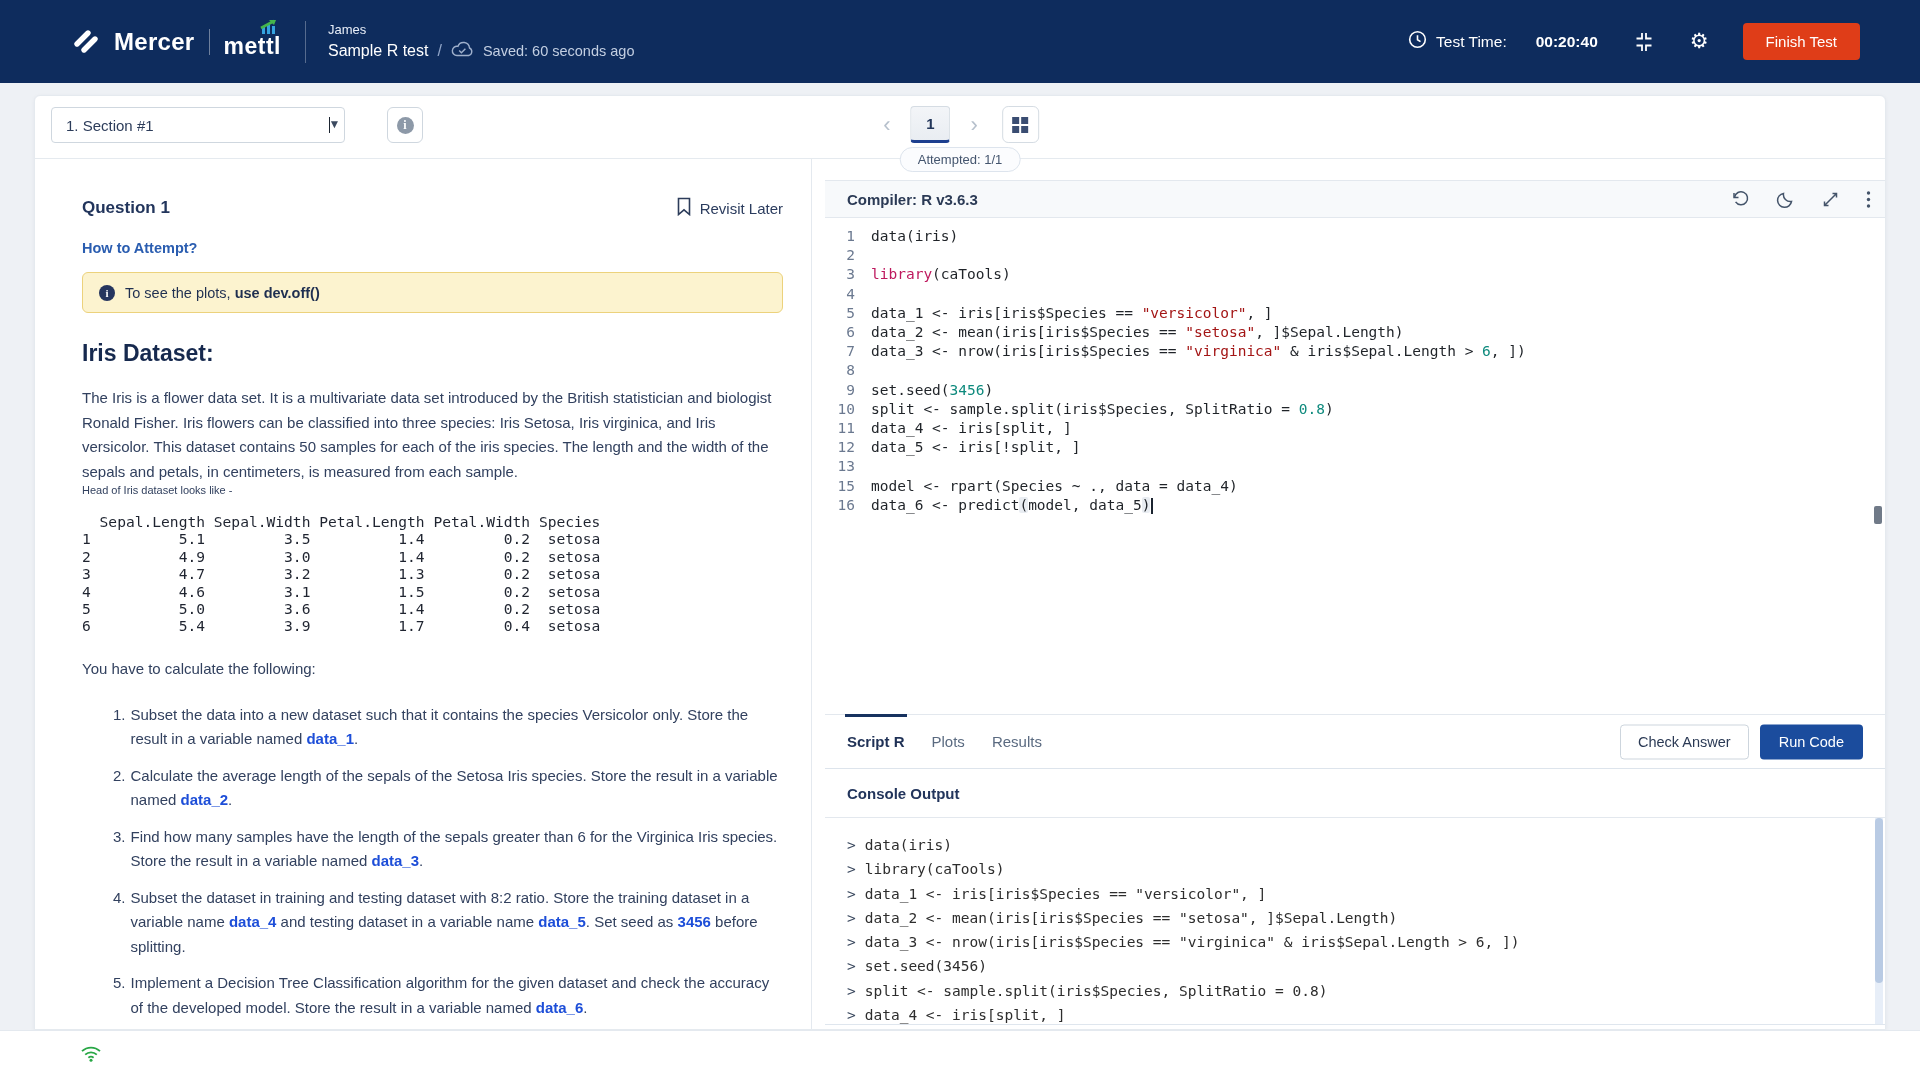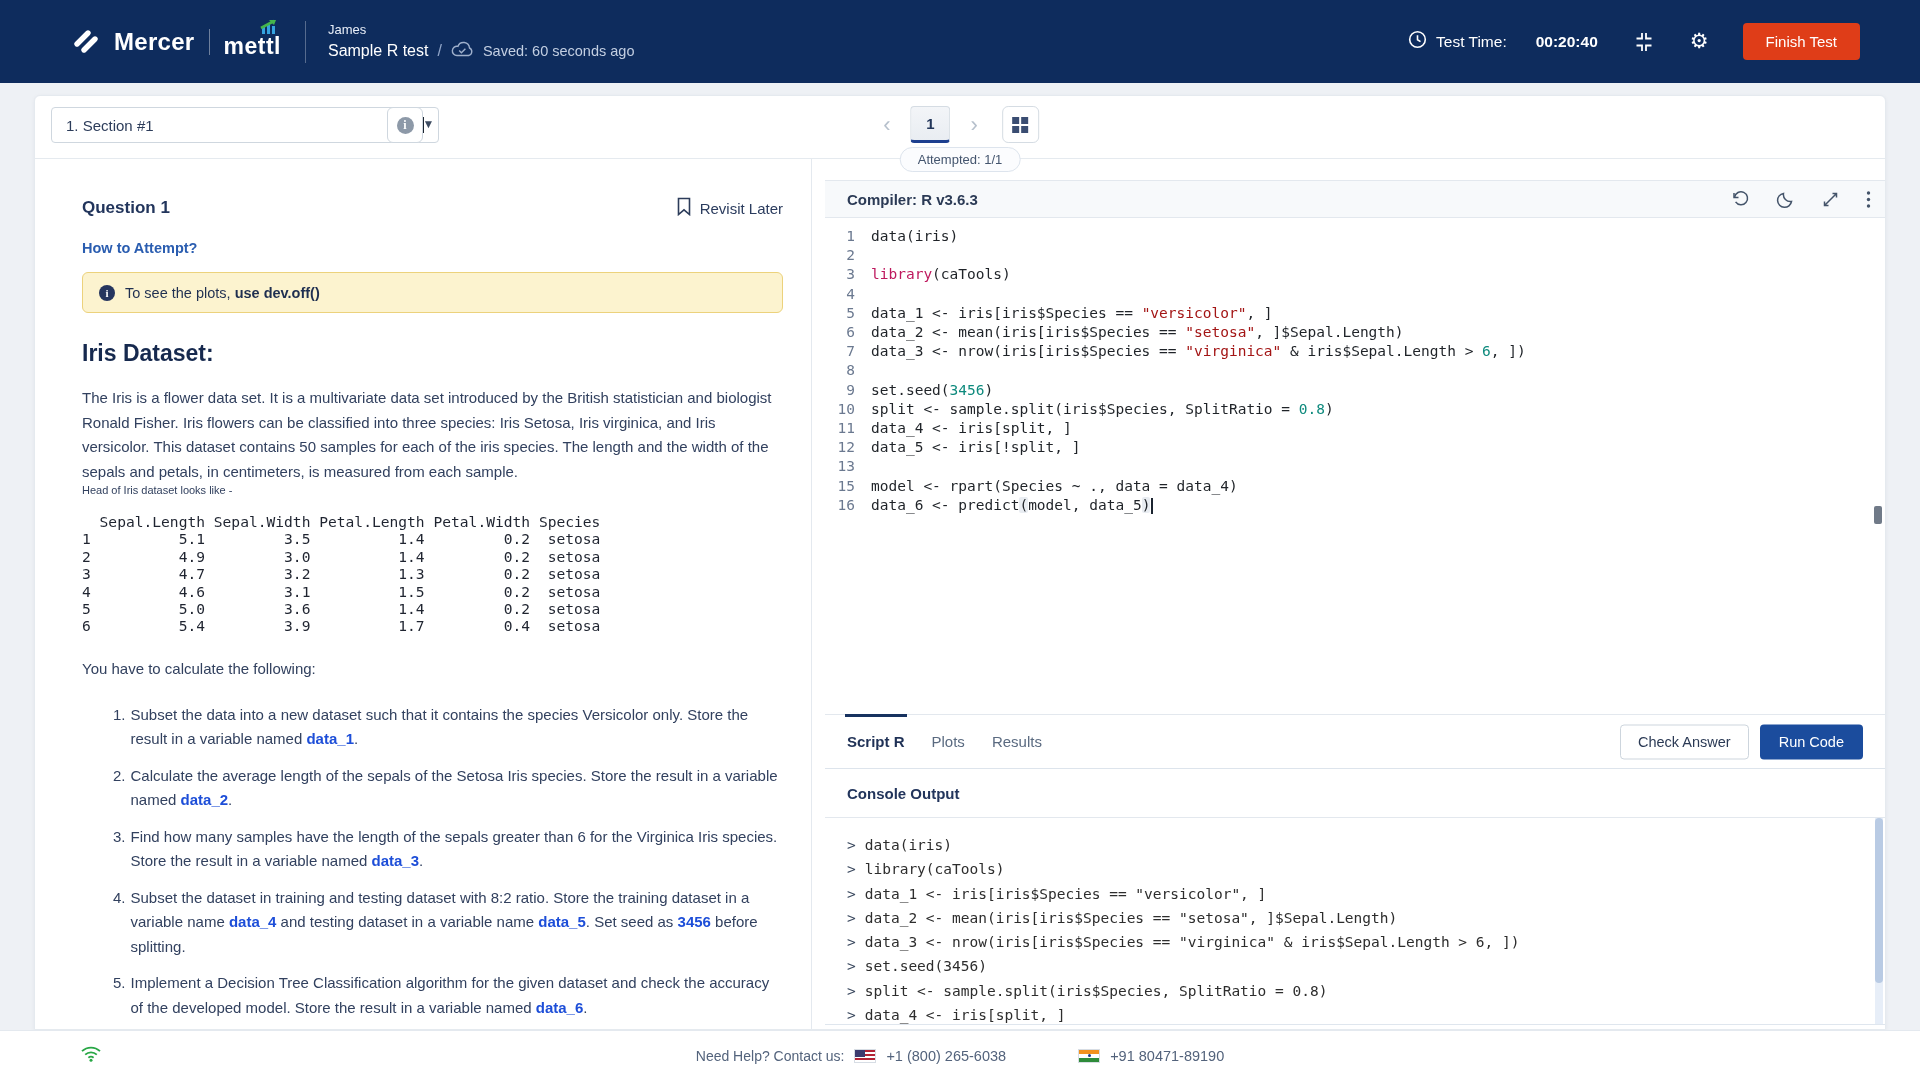--- a/index.html
+++ b/index.html
@@ -30,21 +30,21 @@
   .gear-glyph { font-family:"DejaVu Sans", sans-serif; font-size:21px; color:#fff; line-height:1; }
   #finish-btn { background:#df3d18; color:#fff; border:none; border-radius:4px; height:37px;
                 padding:0 23px; font-size:15px; font-family:inherit; cursor:pointer; }
 
   
   #card { position:absolute; left:34px; right:34px; top:95px; bottom:50px; background:#fff;
           border:1px solid #e5eaef; border-radius:6px 6px 0 0; box-shadow:0 1px 4px rgba(20,40,80,.05); }
 
   
   #toolbar { position:absolute; top:0; left:0; right:0; height:63px; border-bottom:1px solid #e5eaef; }
-  #section-select { position:absolute; left:16px; top:11px; width:388px; height:36px; background:#fff;
+  #section-select { position:absolute; left:16px; top:11px; width:294px; height:36px; background:#fff;
           border:1px solid #cfd7df; border-radius:4px; display:flex; align-items:center;
           padding:0 14px; font-size:15px; color:#2c3c5a; cursor:pointer; }
   #section-select .caret { margin-left:auto; font-size:12px; color:#3c4a60; }
   #info-btn { position:absolute; left:352px; top:11px; width:36px; height:36px; background:#fff;
           border:1px solid #cfd7df; border-radius:6px; display:flex; align-items:center;
           justify-content:center; cursor:pointer; }
   .info-circle { width:17px; height:17px; border-radius:50%; background:#8d99a8; color:#fff;
           font-size:12px; font-weight:bold; display:flex; align-items:center; justify-content:center;
           font-family:"Liberation Serif", serif; }
   #pagination { position:absolute; left:50%; transform:translateX(-50%); top:10px;
@@ -384,23 +384,15 @@
 
   <div id="footer">
     <span id="wifi-icon">
       <svg width="22" height="17" viewBox="0 0 22 17">
         <path d="M2 6.2a13 13 0 0 1 18 0" fill="none" stroke="#28a745" stroke-width="1.8"></path>
         <path d="M5.2 9.6a8.5 8.5 0 0 1 11.6 0" fill="none" stroke="#28a745" stroke-width="1.8"></path>
         <path d="M8.4 12.8a4 4 0 0 1 5.2 0" fill="none" stroke="#28a745" stroke-width="1.8"></path>
         <circle cx="11" cy="15.2" r="1.5" fill="#28a745"></circle>
       </svg>
     </span>
-    <span class="footer-center">
-      <span>Need Help? Contact us:</span>
-      <span class="flag flag-us"></span>
-      <span class="phone">+1 (800) 265-6038</span>
-      <span class="phone-gap"></span>
-      <span class="flag flag-in"></span>
-      <span class="phone">+91 80471-89190</span>
-    </span>
   </div>
 
 </div>
 
 </body></html>

